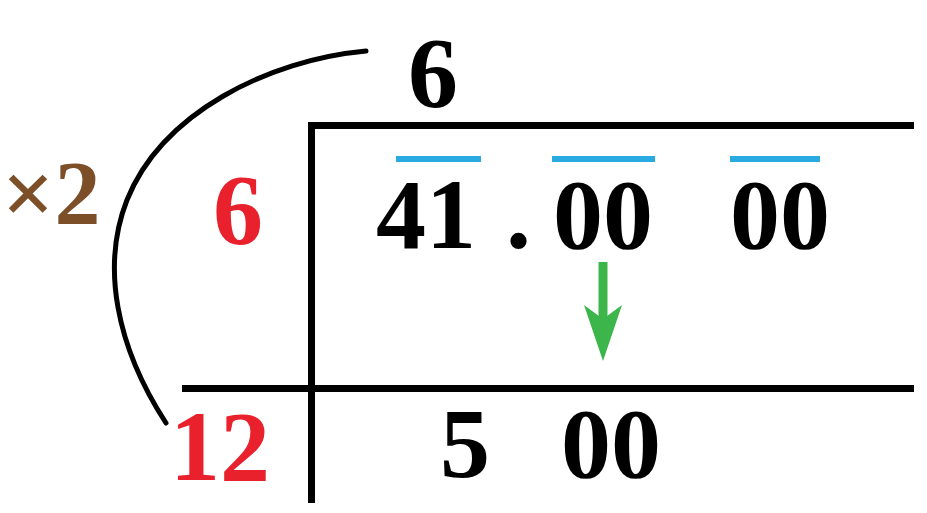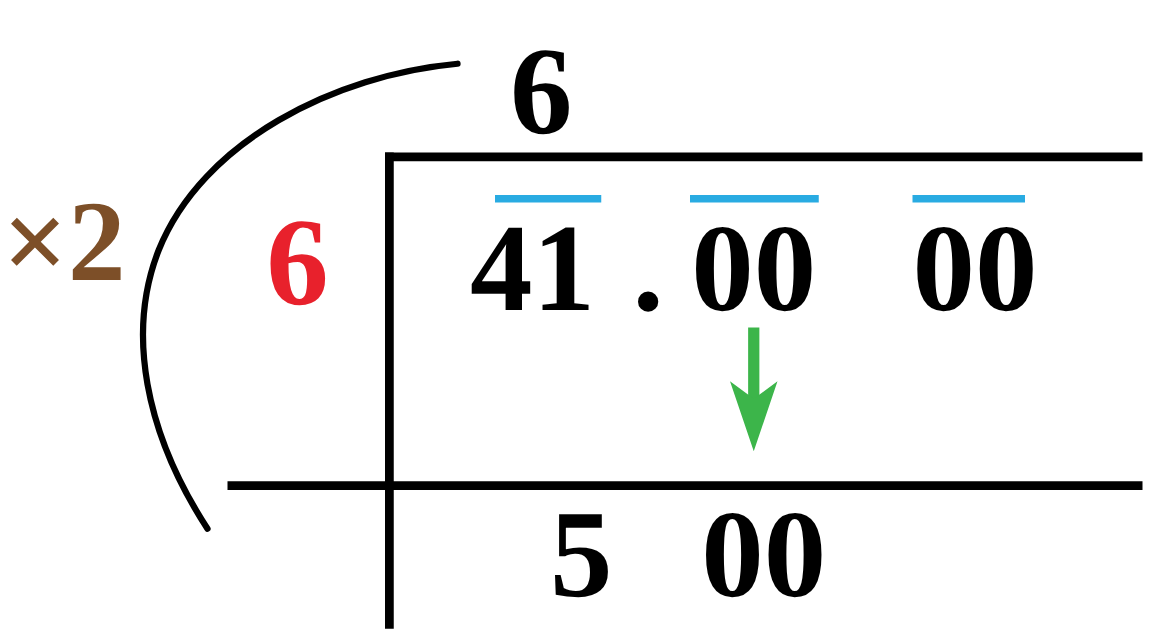--- a/index.html
+++ b/index.html
@@ -85,17 +85,18 @@
   <span class="t red" style="left:213px; top:160px;">6</span>
 
   <span class="t" style="left:376px; top:165px;text-align:center;">41</span>
   <span class="t" style="left:506px; top:165px;">.</span>
   <span class="t" style="left:553px; top:165px;">00</span>
   <span class="t" style="left:730px; top:165px;">00</span>
 
 
   <div class="line" style="left:182px; top:385px; width:732px; height:7px;"></div>
 
+  <span class="t red" style="left:170px; top:397px;">12</span>
 
   <span class="t" style="left:440px; top:394px;">5</span>
   <span class="t" style="left:561px; top:394px;">00</span>
 
 </div>
 
 </body></html>

